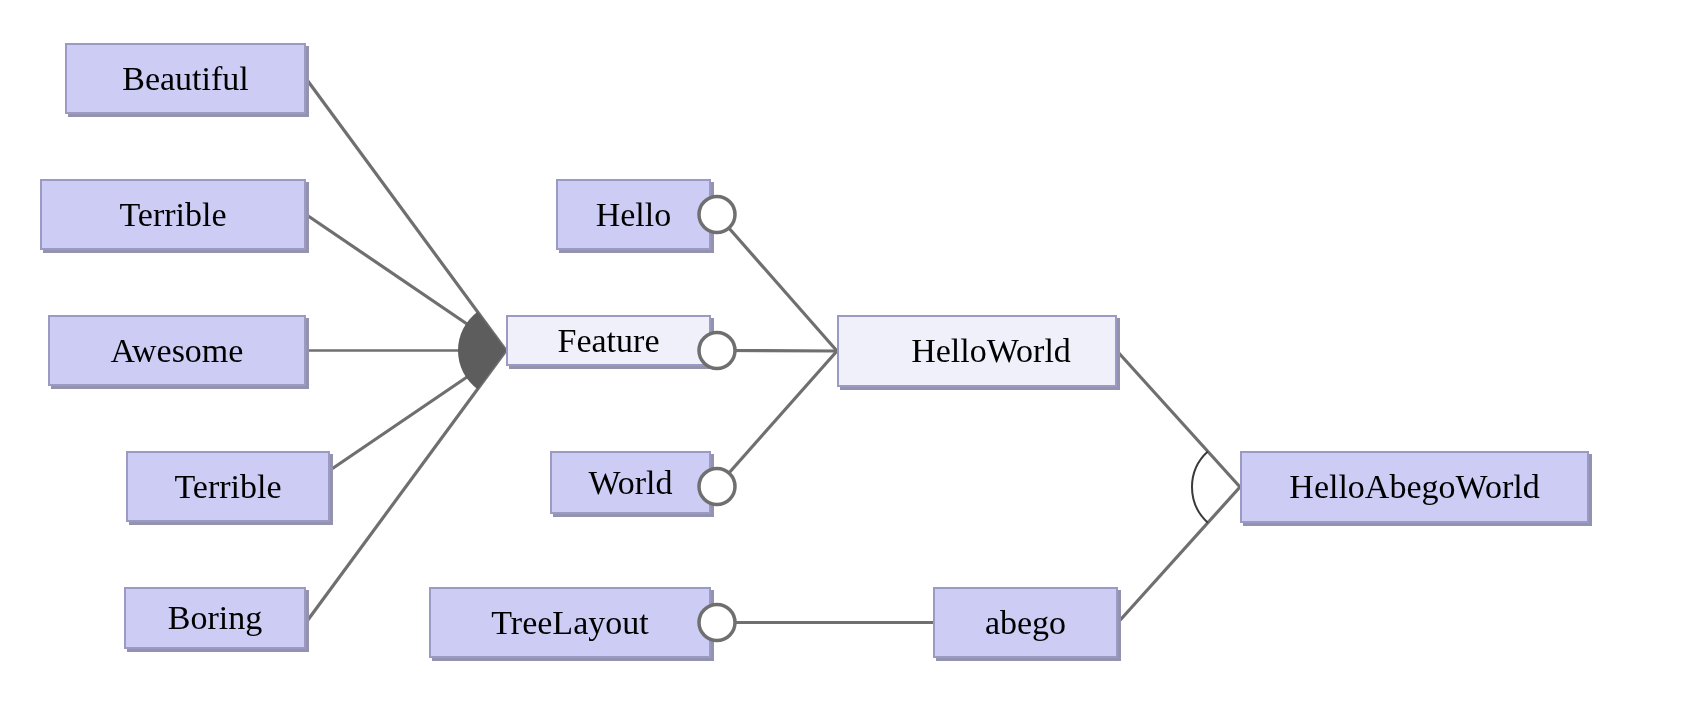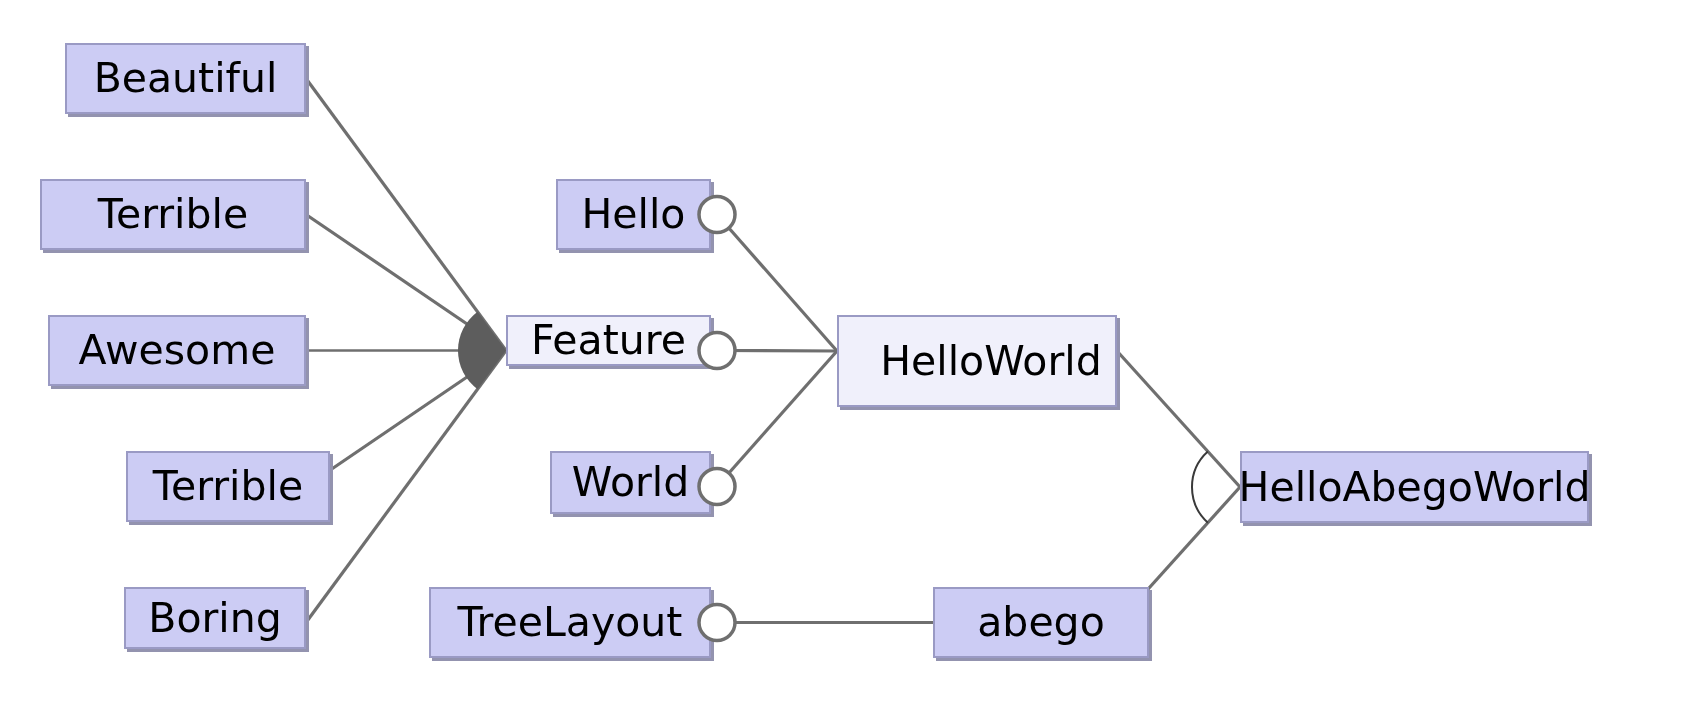--- a/index.html
+++ b/index.html
@@ -15,23 +15,24 @@
   }
   #edge-layer{z-index:1;}
   #overlay-layer{z-index:3;pointer-events:none;}
   .node{
     position:absolute;z-index:2;
     box-sizing:border-box;
     border:2px solid var(--node_border,#9a9ac4);
     background:var(--node_fill,#ccccf4);
     box-shadow:3px 3px 0 0 var(--node_shadow,#9393af);
     display:flex;align-items:center;justify-content:center;
-    font-size:41px;line-height:1;color:var(--text,#000000);
+    font-size:34px;line-height:1;color:var(--text,#000000);
     white-space:nowrap;
     cursor:default;
+    font-family:Liberation Serif, serif;
   }
   .node.highlight{background:var(--node_fill_highlight,#f0f0fb);}
 </style>
 </head>
 <body>
 
 <div class="canvas" style="--background: #ffffff; --node_fill: #ccccf4; --node_fill_highlight: #f0f0fb; --node_border: #9a9ac4; --node_shadow: #9393af; --edge: #6f6f6f; --group_or_fill: #5d5d5d; --group_alt_stroke: #3a3a3a; --circle_fill: #ffffff; --text: #000000; width: 1682px; height: 702px;">
   <svg id="edge-layer" class="layer" viewBox="0 0 1682 702" xmlns="http://www.w3.org/2000/svg">
       <line x1="306" y1="78.5" x2="506" y2="350.5" stroke="#6f6f6f" stroke-width="3.2"></line>
       <line x1="306" y1="214.5" x2="506" y2="350.5" stroke="#6f6f6f" stroke-width="3.2"></line>
@@ -48,22 +49,22 @@
   <div id="node-layer">
       <div class="node" style="left: 65px; top: 43px; width: 241px; height: 71px;">Beautiful</div>
       <div class="node" style="left: 40px; top: 179px; width: 266px; height: 71px;">Terrible</div>
       <div class="node" style="left: 48px; top: 315px; width: 258px; height: 71px;">Awesome</div>
       <div class="node" style="left: 102px; top: 451px; width: 204px; height: 71px; margin-left: 24px;">Terrible</div>
       <div class="node" style="left: 124px; top: 587px; width: 182px; height: 62px;">Boring</div>
       <div class="node" style="left: 556px; top: 179px; width: 155px; height: 71px;">Hello</div>
       <div class="node highlight" style="left: 506px; top: 315px; width: 205px; height: 51px;">Feature</div>
       <div class="node" style="left: 550px; top: 451px; width: 161px; height: 63px;">World</div>
       <div class="node" style="left: 429px; top: 587px; width: 282px; height: 71px;">TreeLayout</div>
-      <div class="node highlight" style="left: 837px; top: 315px; width: 280px; height: 92px; padding-left: 28px;">HelloWorld</div>
-      <div class="node" style="left: 933px; top: 587px; width: 216px; height: 71px;">abego</div>
+      <div class="node highlight" style="left: 837px; top: 315px; width: 280px; height: 72px; padding-left: 28px;">HelloWorld</div>
+      <div class="node" style="left: 933px; top: 587px; width: 185px; height: 71px;">abego</div>
       <div class="node" style="left: 1240px; top: 451px; width: 349px; height: 72px;">HelloAbegoWorld</div>
     </div>
   <svg id="overlay-layer" class="layer" viewBox="0 0 1682 702" xmlns="http://www.w3.org/2000/svg">
       <path d="M 506 350.5 L 477.6 311.8 A 48 48 0 0 0 477.6 389.2 Z" fill="#5d5d5d" stroke="none"></path>
       <path d="M 1207.8 451.4 A 48 48 0 0 0 1207.9 522.7" fill="none" stroke="#3a3a3a" stroke-width="2"></path>
       <circle cx="717" cy="214.5" r="18" fill="#ffffff" stroke="#6f6f6f" stroke-width="3.5"></circle>
       <circle cx="717" cy="350.5" r="18" fill="#ffffff" stroke="#6f6f6f" stroke-width="3.5"></circle>
       <circle cx="717" cy="486.5" r="18" fill="#ffffff" stroke="#6f6f6f" stroke-width="3.5"></circle>
       <circle cx="717" cy="622.5" r="18" fill="#ffffff" stroke="#6f6f6f" stroke-width="3.5"></circle>
     </svg>

